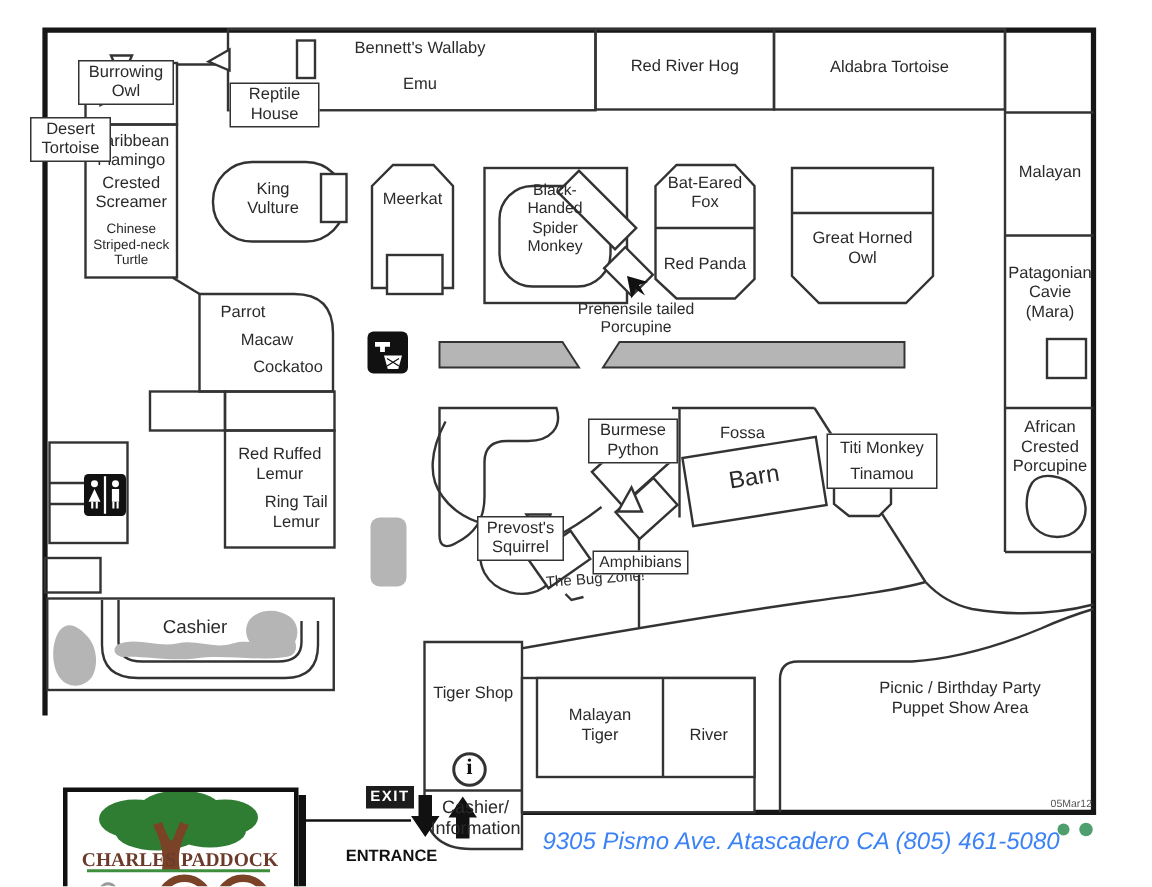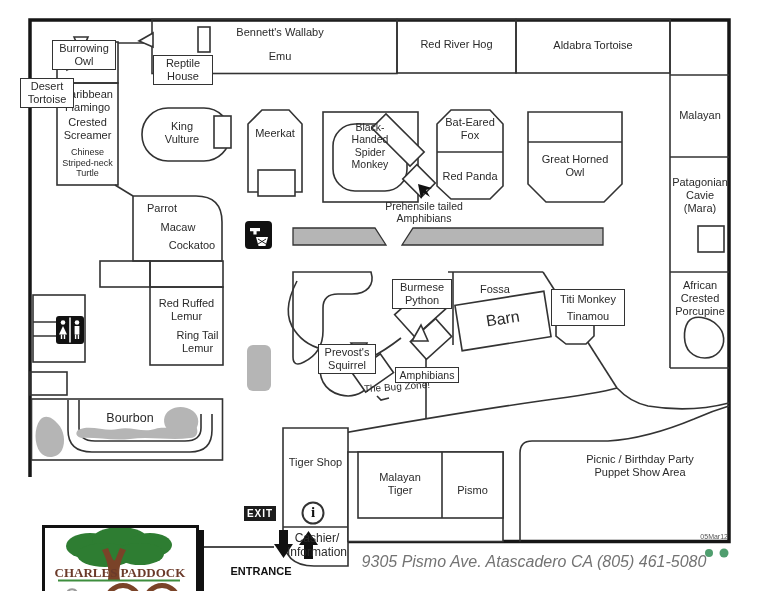--- a/index.html
+++ b/index.html
@@ -6,23 +6,23 @@
   #stage{position:relative;width:768px;height:591px;background:#fff;overflow:hidden;
          font-family:"Liberation Sans",sans-serif;}
   svg{position:absolute;left:0;top:0;}
   #shapes{z-index:1;}
   .lbl{position:absolute;z-index:5;font-size:11px;line-height:1.18;color:#2a2a2a;
        text-align:center;white-space:pre-line;}
   .bub{position:absolute;z-index:6;font-size:11px;line-height:1.18;color:#2a2a2a;
        text-align:center;white-space:pre-line;background:#fff;border:1.7px solid #333;
        padding:1px 2px;margin-top:28px;}
   .exit{position:absolute;z-index:6;background:#1c1c1c;color:#fff;font-size:10px;
-        font-weight:bold;letter-spacing:1px;text-align:center;padding:2px 0;}
+        font-weight:bold;letter-spacing:1px;text-align:center;padding:2px 0;margin-top:18px;}
   .entr{position:absolute;z-index:6;font-weight:bold;font-size:11px;text-align:center;color:#111;}
-  .addr{position:absolute;z-index:5;font-style:italic;font-size:16px;color:#737373;text-align:center;}
+  .addr{position:absolute;z-index:5;font-style:italic;font-size:16px;color:#3b82f6;text-align:center;}
   .datestamp{position:absolute;z-index:5;font-size:7px;color:#555;text-align:right;}
   .info-i{position:absolute;z-index:7;font-family:"Liberation Serif",serif;font-weight:bold;
           font-size:15px;color:#111;text-align:center;}
   #logo-box{position:absolute;left:42px;top:477px;width:151px;height:98px;z-index:6;
             background:#fff;border:3px solid #111;box-shadow:5px 5px 0 #111;margin-top:48px;}
 </style>
 </head>
 <body>
 
 <div id="stage">
@@ -181,46 +181,46 @@
 Vulture</div>
 <div class="lbl" style="left:246px;top:127px;width:58px">Meerkat</div>
 <div class="lbl" style="left:333px;top:121px;width:74px;font-size:10.5px">Black-
 Handed
 Spider
 Monkey</div>
 <div class="lbl" style="left:437px;top:116px;width:66px">Bat-Eared
 Fox</div>
 <div class="lbl" style="left:437px;top:170px;width:66px">Red Panda</div>
 <div class="lbl" style="left:380px;top:200px;width:88px;font-size:10.5px">Prehensile tailed
-Amphibians</div>
+Porcupine</div>
 <div class="lbl" style="left:528px;top:153px;width:94px">Great Horned
 Owl</div>
 <div class="lbl" style="left:670px;top:176px;width:60px">Patagonian
 Cavie
 (Mara)</div>
 <div class="lbl" style="left:670px;top:279px;width:60px">African
 Crested
 Porcupine</div>
 <div class="lbl" style="left:133px;top:202px;width:58px">Parrot</div>
 <div class="lbl" style="left:149px;top:221px;width:58px">Macaw</div>
 <div class="lbl" style="left:161px;top:239px;width:62px">Cockatoo</div>
 <div class="lbl" style="left:150px;top:297px;width:73px">Red Ruffed
 Lemur</div>
 <div class="lbl" style="left:150px;top:329px;width:95px">Ring Tail
 Lemur</div>
 <div class="lbl" style="left:455px;top:283px;width:80px">Fossa</div>
 <div class="lbl" style="left:468px;top:310px;width:70px;font-size:16px;transform:rotate(-9deg)">Barn</div>
 <div class="lbl" style="left:358px;top:381px;width:78px;font-size:10px;transform:rotate(-4deg)">The Bug Zone!</div>
-<div class="lbl" style="left:95px;top:411px;width:70px;font-size:12.5px">Bourbon</div>
+<div class="lbl" style="left:95px;top:411px;width:70px;font-size:12.5px">Cashier</div>
 <div class="lbl" style="left:283px;top:456px;width:65px">Tiger Shop</div>
 <div class="lbl" style="left:286px;top:531px;width:62px;font-size:12px">Cashier/
 Information</div>
 <div class="lbl" style="left:358px;top:471px;width:84px">Malayan
 Tiger</div>
-<div class="lbl" style="left:442px;top:484px;width:61px">Pismo</div>
+<div class="lbl" style="left:442px;top:484px;width:61px">River</div>
 <div class="lbl" style="left:555px;top:453px;width:170px">Picnic / Birthday Party
 Puppet Show Area</div>
 <div class="info-i" style="left:306px;top:504px;width:14px">i</div>
 
 <div class="bub" style="left:52px;top:12px;width:58px">Burrowing
 Owl</div>
 <div class="bub" style="left:20px;top:50px;width:48px">Desert
 Tortoise</div>
 <div class="bub" style="left:153px;top:27px;width:54px">Reptile
 House</div>

